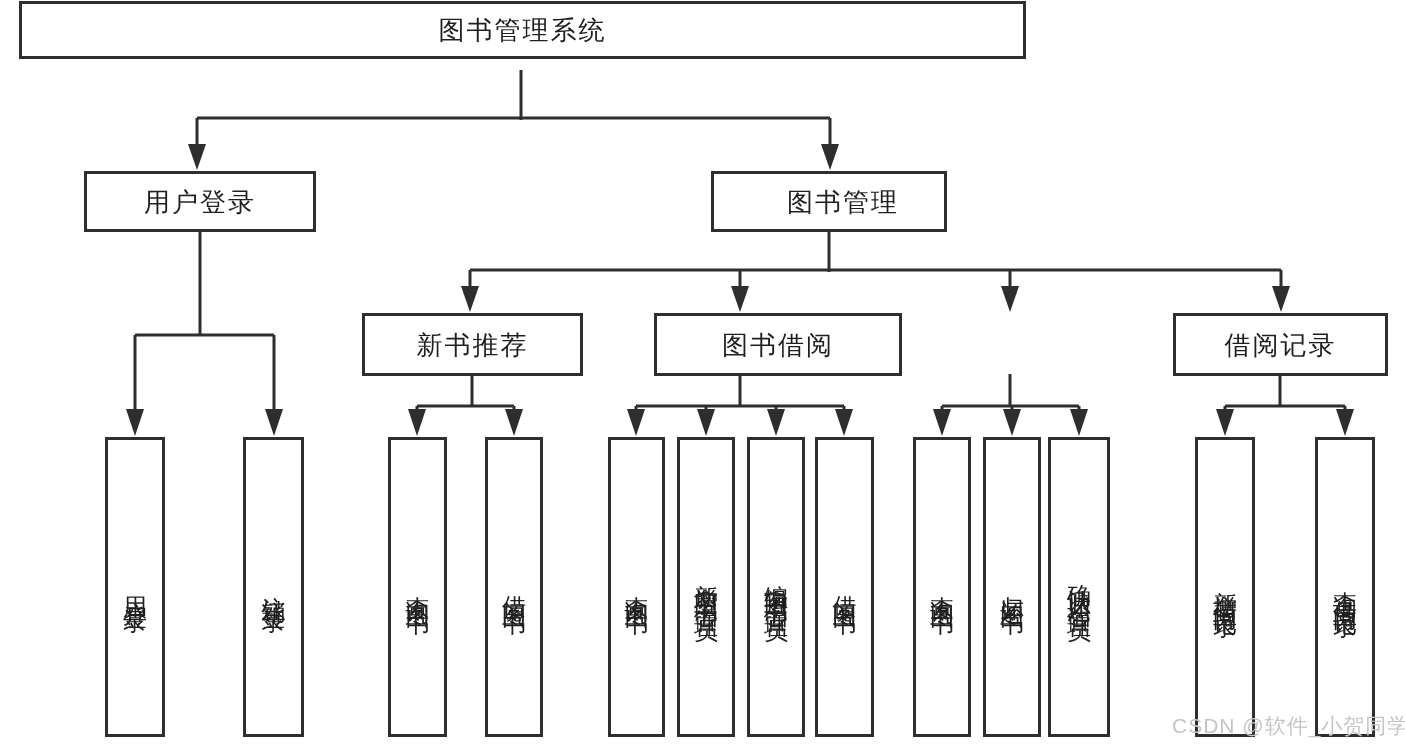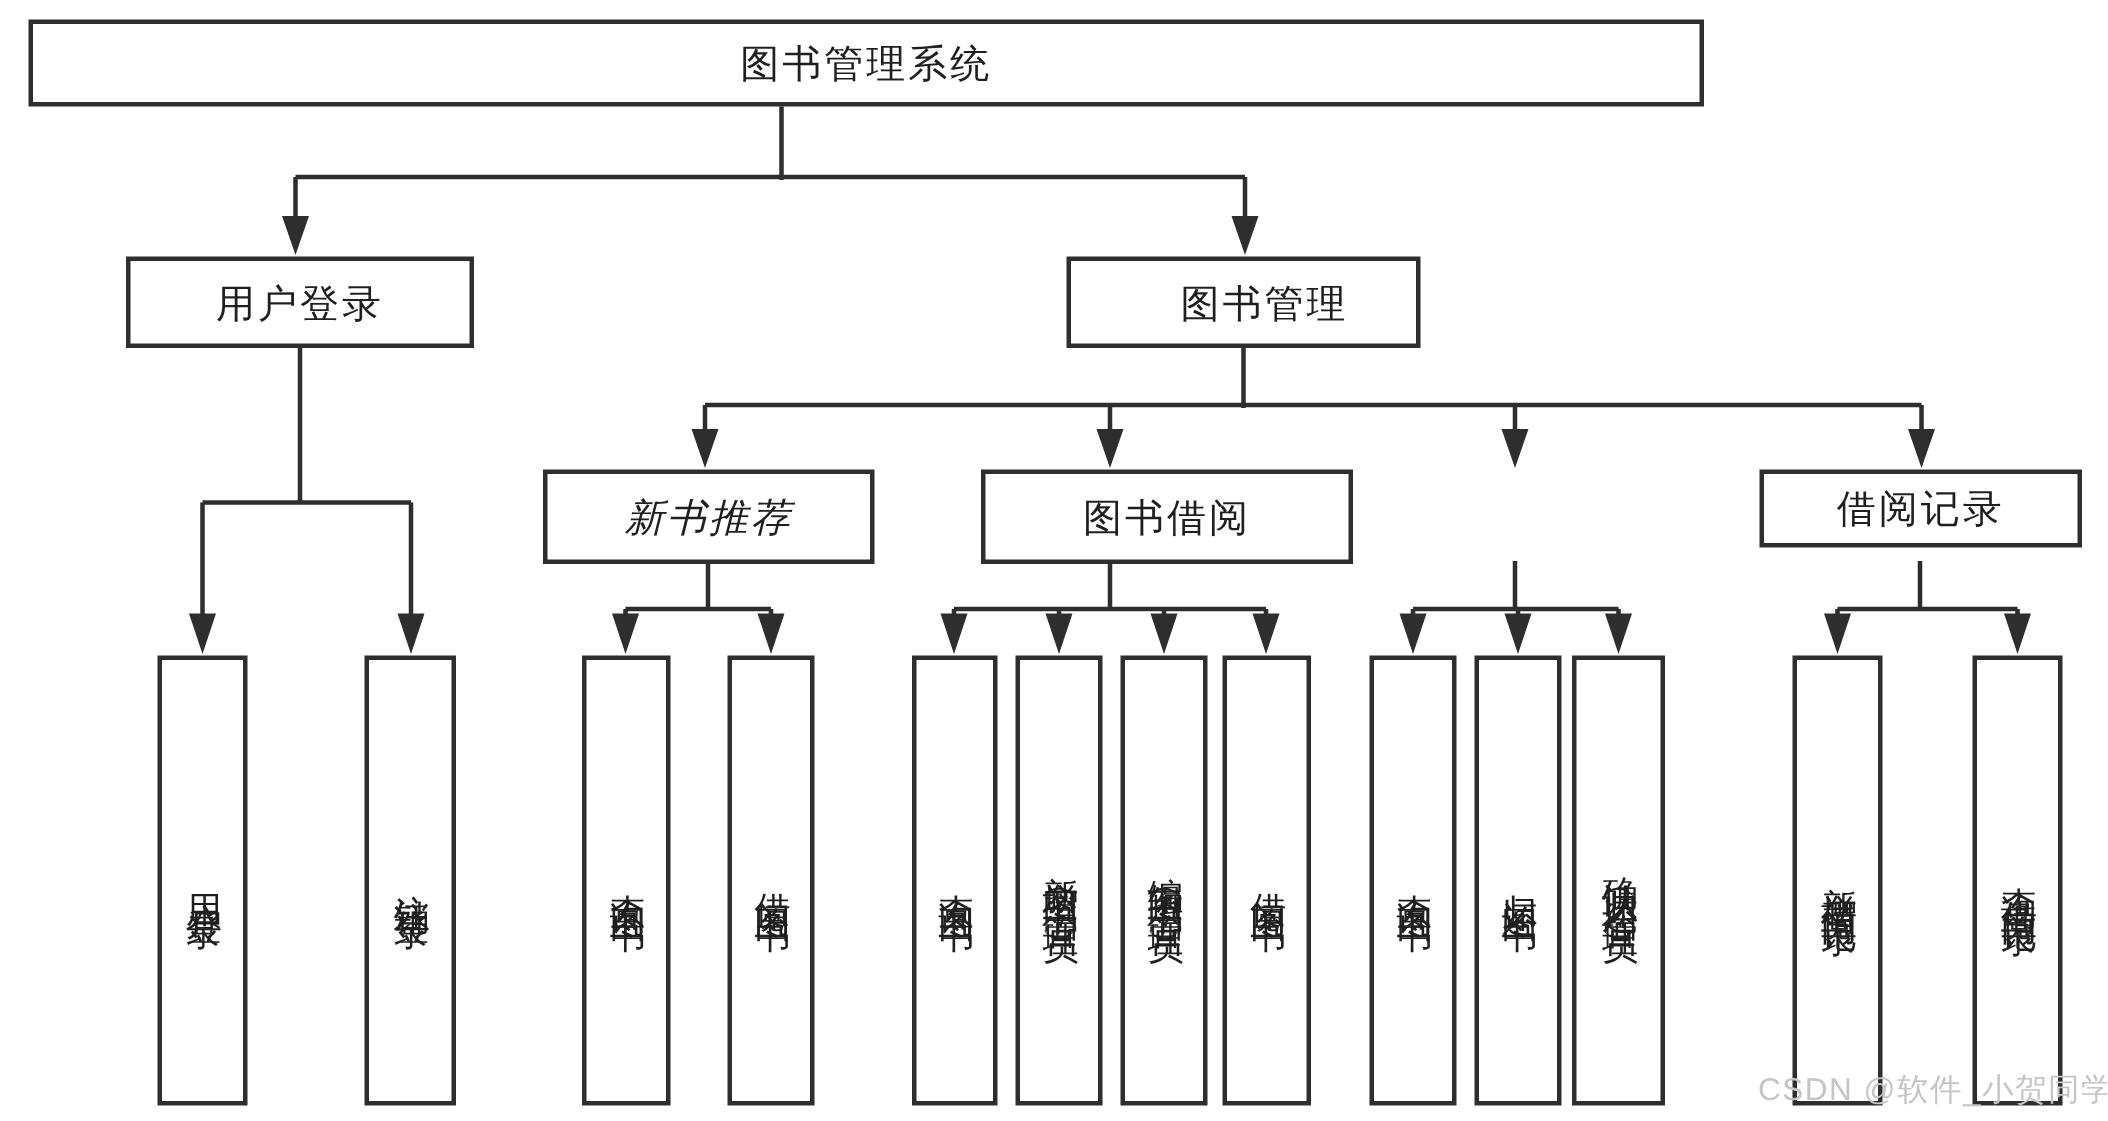--- a/index.html
+++ b/index.html
@@ -88,28 +88,28 @@
       M697 409 H715 L706 436 Z
       M767 409 H785 L776 436 Z
       M835 409 H853 L844 436 Z
       M933 409 H951 L942 436 Z
       M1003 409 H1021 L1012 436 Z
       M1070 409 H1088 L1079 436 Z
       M1216 409 H1234 L1225 436 Z
       M1336 409 H1354 L1345 436 Z"></path>
   </svg>
 
-  <div class="node h" style="left:19px; top:13px; width:1117px; height:58px;">图书管理系统</div>
+  <div class="node h" style="left:19px; top:1px; width:1007px; height:58px;">图书管理系统</div>
 
   <div class="node h" style="left:84px; top:171px; width:232px; height:61px;">用户登录</div>
   <div class="node h" style="left:711px; top:171px; width:236px; height:61px;padding-left:28px;">图书管理</div>
 
-  <div class="node h" style="left:362px; top:313px; width:221px; height:63px;font-style:italic;">新书推荐</div>
+  <div class="node h" style="left:362px; top:313px; width:221px; height:63px;">新书推荐</div>
   <div class="node h" style="left:633px; top:313px; width:248px; height:63px;margin-left:21px;">图书借阅</div>
-  <div class="node h" style="left:1173px; top:313px; width:215px; height:52px;">借阅记录</div>
+  <div class="node h" style="left:1173px; top:313px; width:215px; height:63px;">借阅记录</div>
 
   <div class="node v" style="left:105px; top:437px; width:60px; height:300px;">用户登录</div>
   <div class="node v" style="left:243px; top:437px; width:61px; height:300px;">注销登录</div>
 
   <div class="node v" style="left:388px; top:437px; width:59px; height:300px;">查询图书</div>
   <div class="node v" style="left:485px; top:437px; width:58px; height:300px;">借阅图书</div>
 
   <div class="node v" style="left:608px; top:437px; width:57px; height:300px;">查询图书</div>
   <div class="node v" style="left:677px; top:437px; width:58px; height:300px;">新增图书（管理员）</div>
   <div class="node v" style="left:747px; top:437px; width:58px; height:300px;">编辑图书（管理员）</div>

